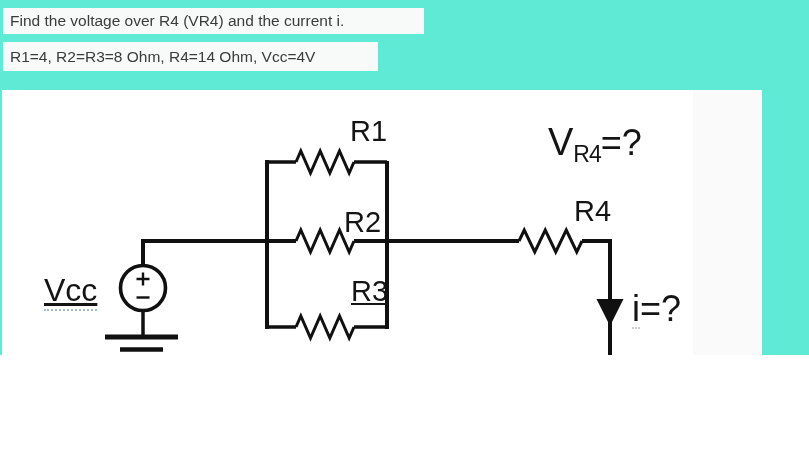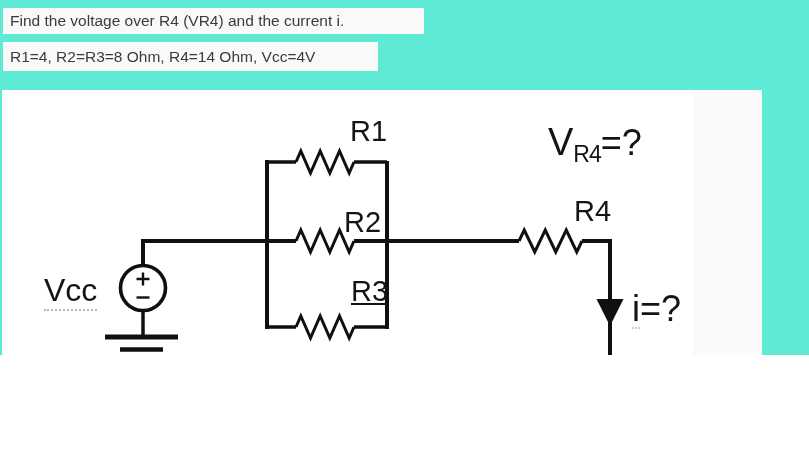--- a/index.html
+++ b/index.html
@@ -110,19 +110,19 @@
       <path d="M575,379 L643,379" stroke-width="5"></path>
       <path d="M588,391 L633,391" stroke-width="4.5"></path>
     </g>
   </svg>
 
   <div class="lbl lbl-r" style="left:311px;top:117px;">R1</div>
   <div class="lbl lbl-r" style="left:305px;top:208px;">R2</div>
   <div class="lbl lbl-r" style="left:312px;top:277px;text-decoration:underline;">R3</div>
   <div class="lbl lbl-r" style="left:535px;top:197px;">R4</div>
 
-  <div class="lbl lbl-vcc" style="left:44px;top:274px;">Vcc</div>
+  <div class="lbl lbl-vcc" style="left:44px;top:274px;text-decoration:underline;">Vcc</div>
 
   <div class="lbl lbl-vr4" style="left:536px;top:123px;margin-left:12px;"><span>V</span><span class="sub">R4</span><span class="eq">=?</span></div>
 
   <div class="lbl lbl-i" style="left:632px;top:291px;"><span class="i-sym">i</span><span>=?</span></div>
 
 </div>
 
 </body></html>

